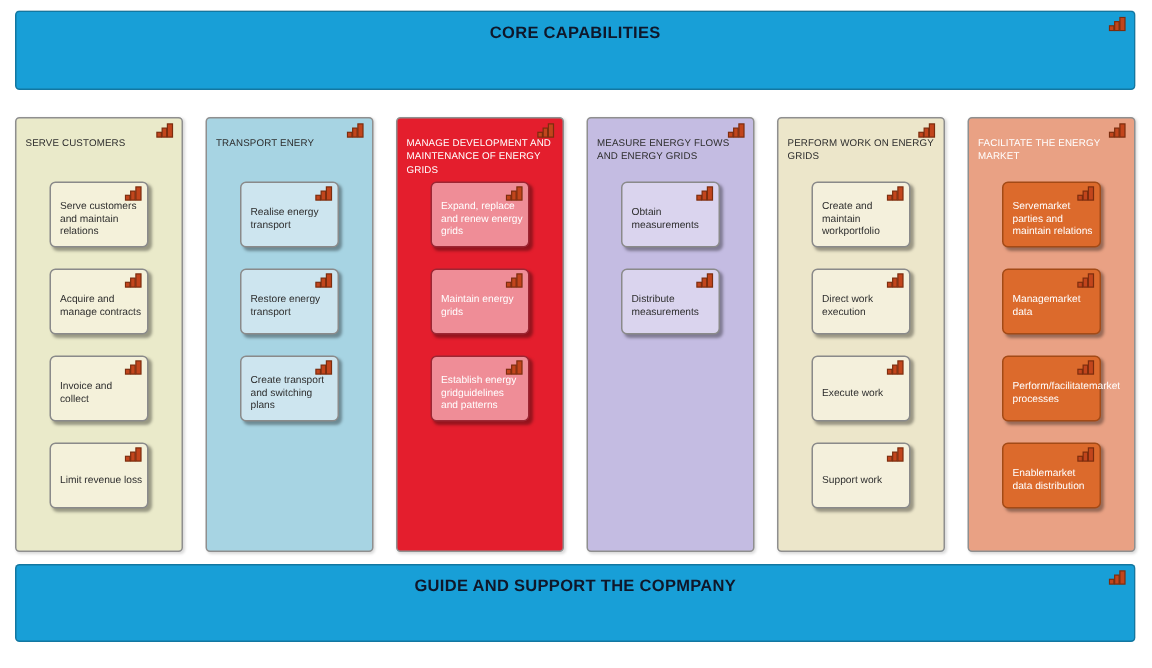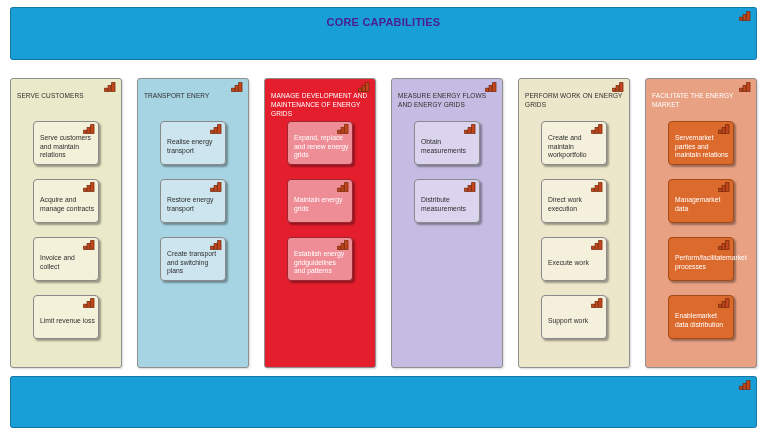--- a/index.html
+++ b/index.html
@@ -2,21 +2,21 @@
 <html><head>
 <meta charset="utf-8">
 <style>
   * { box-sizing: border-box; margin: 0; padding: 0; }
   html, body { width: 768px; height: 445px; background: #ffffff; overflow: hidden; }
   body { font-family: "Liberation Sans", sans-serif; position: relative; color: #2e2e2e; }
 
   .banner {
     position: absolute; left: 10px; width: 747px; height: 53px;
     background: #189fd7; border: 1px solid rgba(0,0,0,0.25); border-radius: 3px;
-    color: #4c1d95;
+    color: #0f172a;
   }
   .banner-top { top: 7px; }
   .banner-bottom { top: 376px; height: 52px; }
   .banner-label {
     text-align: center; font-weight: bold; font-size: 11px; padding-top: 8px;
     letter-spacing: 0.2px;
   }
   .corner-icon { position: absolute; top: 3px; right: 5px; line-height: 0; }
 
   .columns {
@@ -306,18 +306,19 @@
             </svg>
           </span>
         <div class="item-label">Enablemarket data distribution</div>
       </div>
     </div>
   </div>
 
 </div>
 
 <div class="banner banner-bottom">
+  <div class="banner-label">GUIDE AND SUPPORT THE COPMPANY</div>
   <span class="corner-icon">
     <svg class="icon-svg" width="12" height="10">
         <use href="#barchart"></use>
       </svg>
   </span>
 </div>
 
 </body></html>

